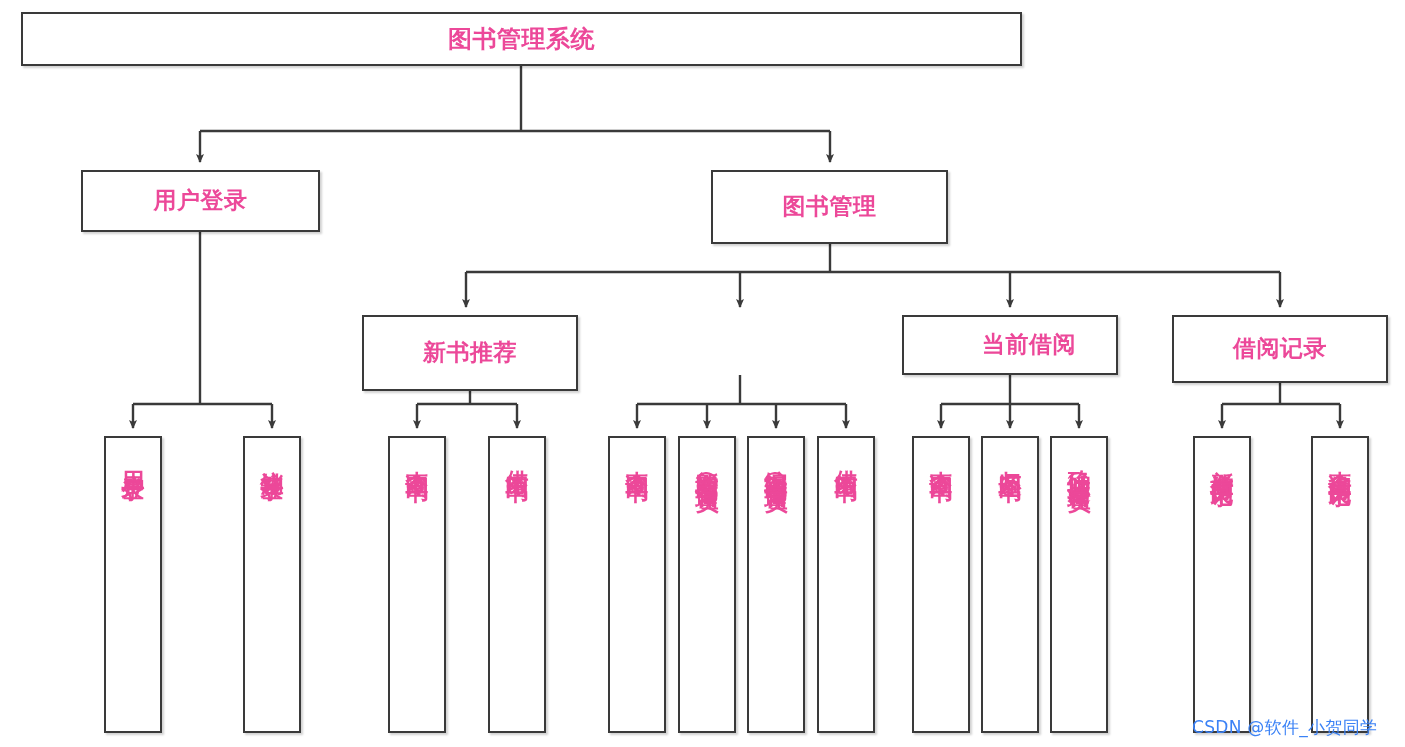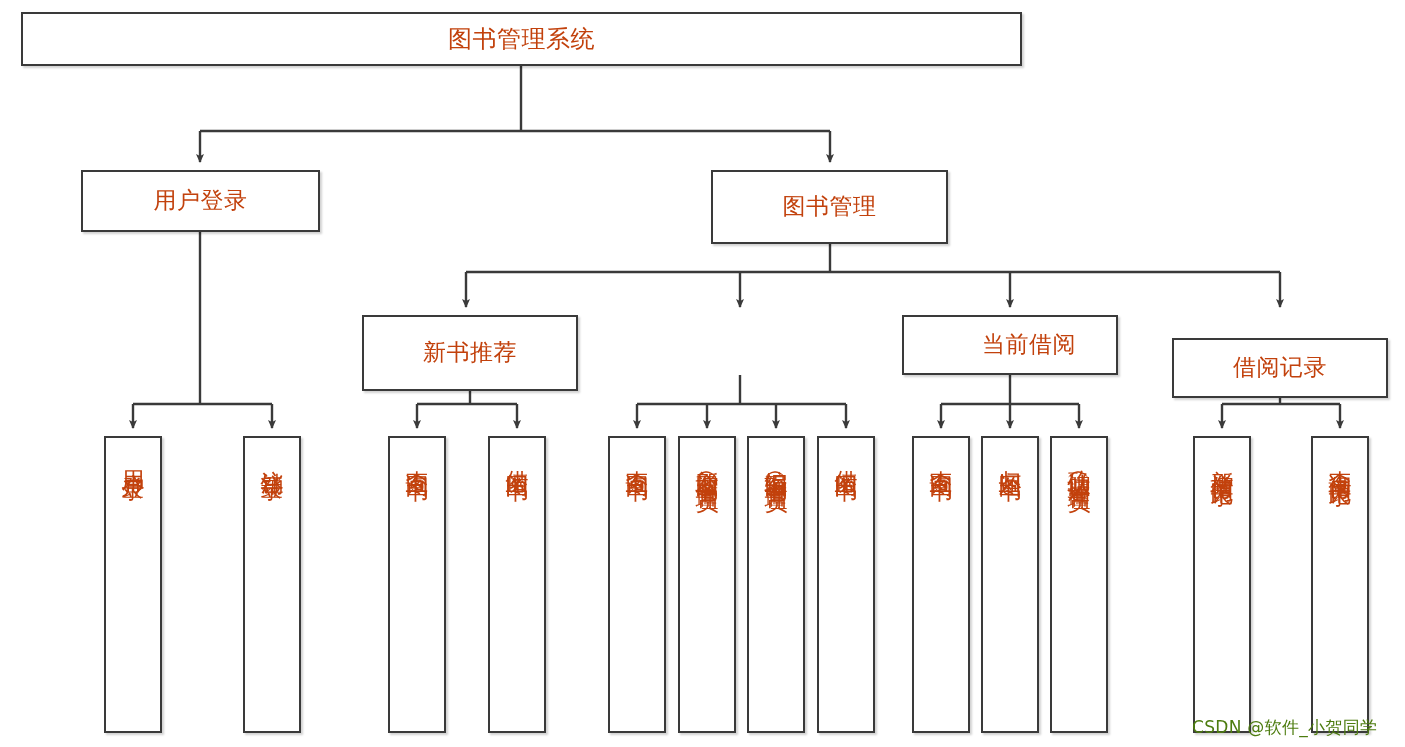--- a/index.html
+++ b/index.html
@@ -27,21 +27,22 @@
   }
   .node {
     position: absolute;
     box-sizing: border-box;
     border: 2px solid #3a3a3a;
     background: #ffffff;
     display: flex;
     align-items: center;
     justify-content: center;
     box-shadow: 2px 2px 2px rgba(0,0,0,0.18);
-    color: #c2410c;
+    color: #ec4899;
+    font-weight: bold;
   }
   .node .label {
     text-align: center;
     line-height: 1.18;
     white-space: nowrap;
   }
   .node.horiz .label {
     writing-mode: horizontal-tb;
     font-size: 23px;
     letter-spacing: 0.5px;
@@ -56,21 +57,21 @@
     font-size: 23px;
     letter-spacing: 3px;
     line-height: 1;
   }
   .node.root .label { font-size: 24px; }
   .watermark {
     position: absolute;
     left: 1192px;
     top: 716px;
     font-size: 17px;
-    color: #4d7c0f;
+    color: #3b82f6;
     white-space: nowrap;
     letter-spacing: 0.3px;
   }
 </style>
 </head>
 <body>
 
 <div id="canvas">
 
   <svg id="wires" viewBox="0 0 1405 747">
@@ -140,21 +141,21 @@
 
   <div class="node horiz" style="left:362px; top:315px; width:216px; height:76px;">
     <span class="label">新书推荐</span>
   </div>
 
 
   <div class="node horiz" style="left:902px; top:315px; width:216px; height:60px;padding-left:38px;">
     <span class="label">当前借阅</span>
   </div>
 
-  <div class="node horiz" style="left:1172px; top:315px; width:216px; height:60px;margin-top:23px;">
+  <div class="node horiz" style="left:1172px; top:315px; width:216px; height:68px;">
     <span class="label">借阅记录</span>
   </div>
 
   <div class="node vert" style="left:104px; top:436px; width:58px; height:297px;">
     <span class="label">用户登录</span>
   </div>
 
   <div class="node vert" style="left:243px; top:436px; width:58px; height:297px;">
     <span class="label">注销登录</span>
   </div>

